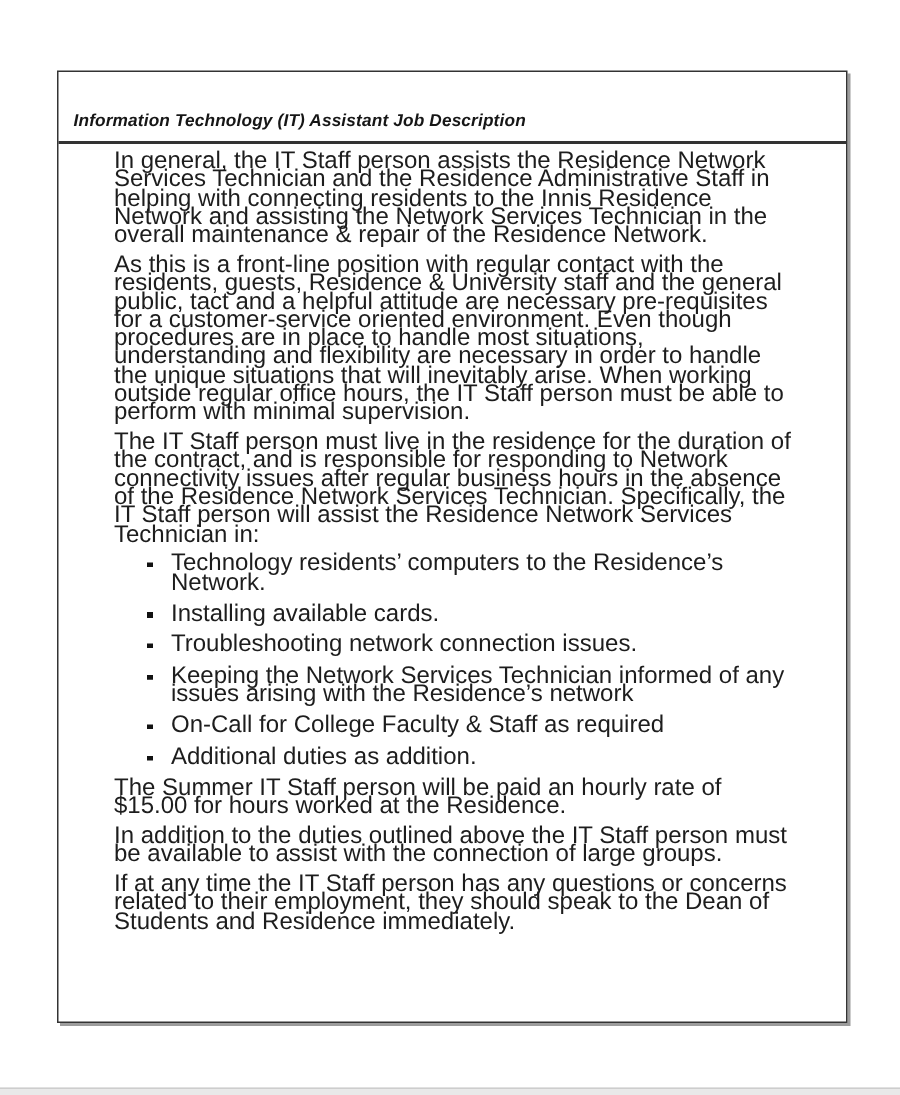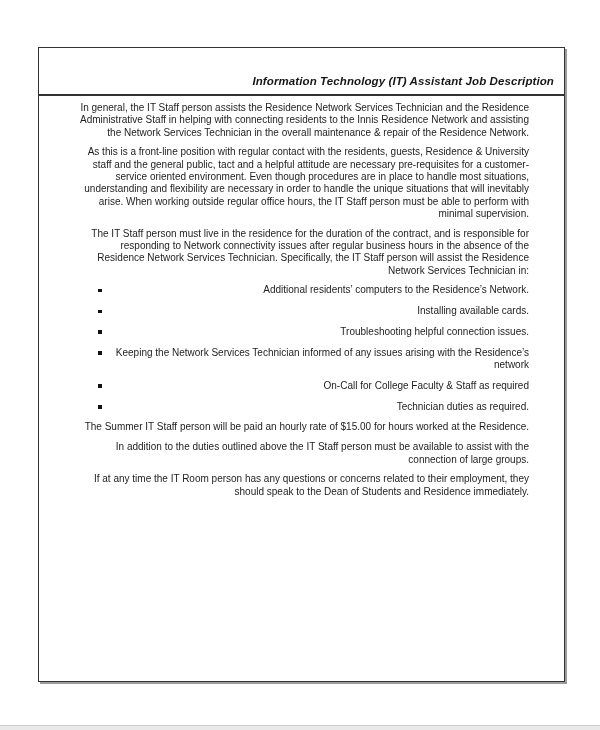--- a/index.html
+++ b/index.html
@@ -19,35 +19,35 @@
     width: 527px;
     height: 635px;
     box-sizing: border-box;
     background: #ffffff;
     border: 1.5px solid #333333;
     box-shadow: 2px 2px 0 #9c9c9c;
   }
   .title-row {
     padding: 23px 10px 5px;
     border-bottom: 2px solid #333333;
-    text-align: right;
+    text-align: left;
   }
   .doc-title {
     font-weight: bold;
     font-style: italic;
     font-size: 11.5px;
     letter-spacing: 0.1px;
     color: #161616;
     white-space: nowrap;
   }
   .doc-body {
     padding: 6px 35px 0 37px;
-    font-size: 10px;
+    font-size: 16px;
     line-height: 12.3px;
-    text-align: right;
+    text-align: left;
   }
   .para { margin: 0 0 7.5px 0; }
   .bullet-list {
     list-style: none;
     margin: 3px 0 7px 0;
     padding: 0 0 0 22px;
   }
   .bullet-item {
     position: relative;
     padding-left: 16px;
@@ -87,60 +87,60 @@
 
           <p class="para">As this is a front-line position with regular contact with the residents, guests, Residence &amp; University staff and the general public, tact and a helpful attitude are necessary pre-requisites for a customer-service oriented environment.  Even though procedures are in place to handle most situations, understanding and flexibility are necessary in order to handle the unique situations that will inevitably arise.  When working outside regular office hours, the IT Staff person must be able to perform with minimal supervision.</p>
 
           <p class="para">The IT Staff person must live in the residence for the duration of the contract, and is responsible for responding to Network connectivity issues after regular business hours in the absence of the Residence Network Services Technician.  Specifically, the IT Staff person will assist the Residence Network Services Technician in:</p>
         </div>
 
       <ul class="bullet-list">
 
           <li class="bullet-item">
             <span class="bullet-square"></span>
-            <span class="bullet-text">Additional residents’ computers to the Residence’s Network.</span>
+            <span class="bullet-text">Technology residents’ computers to the Residence’s Network.</span>
           </li>
 
           <li class="bullet-item">
             <span class="bullet-square"></span>
             <span class="bullet-text">Installing available cards.</span>
           </li>
 
 
           <li class="bullet-item">
             <span class="bullet-square"></span>
-            <span class="bullet-text">Troubleshooting helpful connection issues.</span>
+            <span class="bullet-text">Troubleshooting network connection issues.</span>
           </li>
 
 
           <li class="bullet-item">
             <span class="bullet-square"></span>
           </li>
 
           <li class="bullet-item">
             <span class="bullet-square"></span>
             <span class="bullet-text">Keeping the Network Services Technician informed of any issues arising with the Residence’s  network</span>
           </li>
 
           <li class="bullet-item">
             <span class="bullet-square"></span>
             <span class="bullet-text">On-Call for College Faculty &amp; Staff as required</span>
           </li>
 
           <li class="bullet-item">
             <span class="bullet-square"></span>
-            <span class="bullet-text">Technician duties as required.</span>
+            <span class="bullet-text">Additional duties as addition.</span>
           </li>
         </ul>
 
       <div>
 
           <p class="para">The Summer IT Staff person will be paid an hourly rate of $15.00 for hours worked at the Residence.</p>
 
           <p class="para">In addition to the duties outlined above the IT Staff person must be available to assist with the connection of large groups.</p>
 
-          <p class="para">If at any time the IT Room person has any questions or concerns related to their employment, they should speak to the Dean of Students and Residence immediately.</p>
+          <p class="para">If at any time the IT Staff person has any questions or concerns related to their employment, they should speak to the Dean of Students and Residence immediately.</p>
         </div>
 
     </div>
   </div>
   <div class="page-bottom-strip"></div>
 </div>
 
 </body></html>

